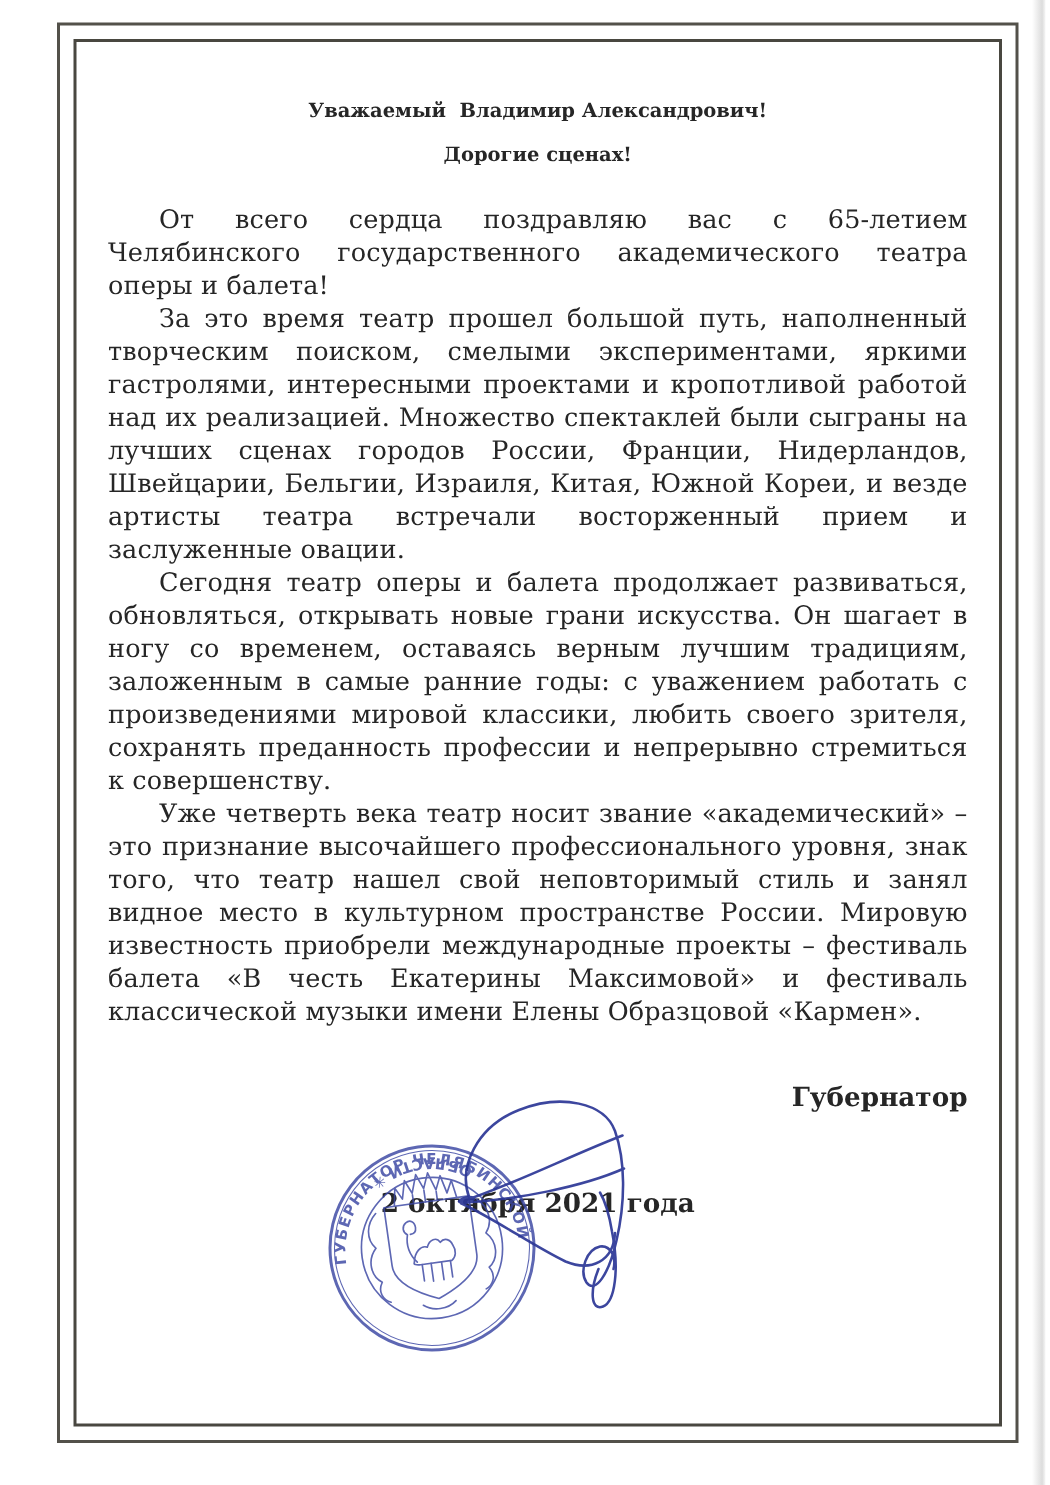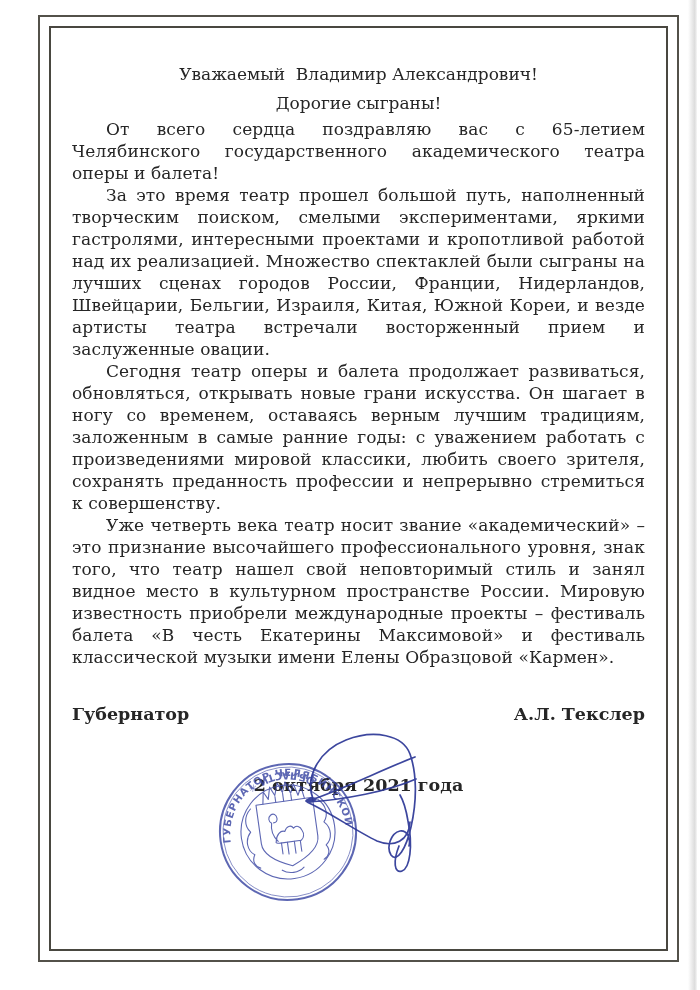--- a/index.html
+++ b/index.html
@@ -21,44 +21,45 @@
   .frame-inner {
     position:absolute; inset:9px;
     border:2.5px solid #494740;
     padding:16px 21px 0 21px;
     overflow:hidden;
     box-sizing:border-box;
   }
 
   .salutation {
     text-align:center;
-    font-weight:normal;
-    font-size:17px;
+    font-weight:bold;
+    font-size:13px;
     line-height:29px;
     margin-top:16px;
   }
 
-  .body-text { }
+  .body-text { margin-top:18px; }
   .body-text p {
     margin:0;
     font-size:17px;
     line-height:22px;
     text-align:justify;
     text-indent:34px;
     letter-spacing:0.1px;
   }
 
   .signoff {
     margin-top:30px;
     display:flex;
     justify-content:space-between;
     align-items:flex-end;
     font-weight:bold;
     font-size:17.5px;
     line-height:33px;
+    flex-direction:column;
   }
   .signoff-name { padding-bottom:0; }
 
   .date-line {
     margin-top:44px;
     text-align:center;
     font-weight:bold;
     font-size:17.5px;
   }
 
@@ -84,35 +85,34 @@
 </head>
 <body>
 
 <div class="page">
 
   <div class="frame-outer">
     <div class="frame-inner">
 
       <div class="salutation">
         <div>Уважаемый&nbsp; Владимир Александрович!</div>
-        <div>Дорогие сыграны!</div>
+        <div>Дорогие сценах!</div>
       </div>
 
       <div class="body-text">
         <p>От всего сердца поздравляю вас с 65-летием Челябинского государственного академического театра оперы и балета!</p>
         <p>За это время театр прошел большой путь, наполненный творческим поиском, смелыми экспериментами, яркими гастролями, интересными проектами и кропотливой работой над их реализацией. Множество спектаклей были сыграны на лучших сценах городов России, Франции, Нидерландов, Швейцарии, Бельгии, Израиля, Китая, Южной Кореи, и везде артисты театра встречали восторженный прием и заслуженные овации.</p>
         <p>Сегодня театр оперы и балета продолжает развиваться, обновляться, открывать новые грани искусства. Он шагает в ногу со временем, оставаясь верным лучшим традициям, заложенным в самые ранние годы: с уважением работать с произведениями мировой классики, любить своего зрителя, сохранять преданность профессии и непрерывно стремиться к совершенству.</p>
         <p>Уже четверть века театр носит звание «академический» – это признание высочайшего профессионального уровня, знак того, что театр нашел свой неповторимый стиль и занял видное место в культурном пространстве России. Мировую известность приобрели международные проекты – фестиваль балета «В честь Екатерины Максимовой» и фестиваль классической музыки имени Елены Образцовой «Кармен».</p>
       </div>
 
       <div class="signoff">
         <div class="signoff-title">
           <div>Губернатор</div>
         </div>
-        <div class="signoff-name">А.Л. Текслер</div>
       </div>
 
       <div class="date-line">2 октября 2021 года</div>
 
     </div>
   </div>
 
   <svg class="overlay" width="700" height="990" viewBox="0 0 700 990">
     <defs>
       <path id="arcTop" d="M 230,834 A 58,58 0 0 1 346,834" fill="none"></path>

